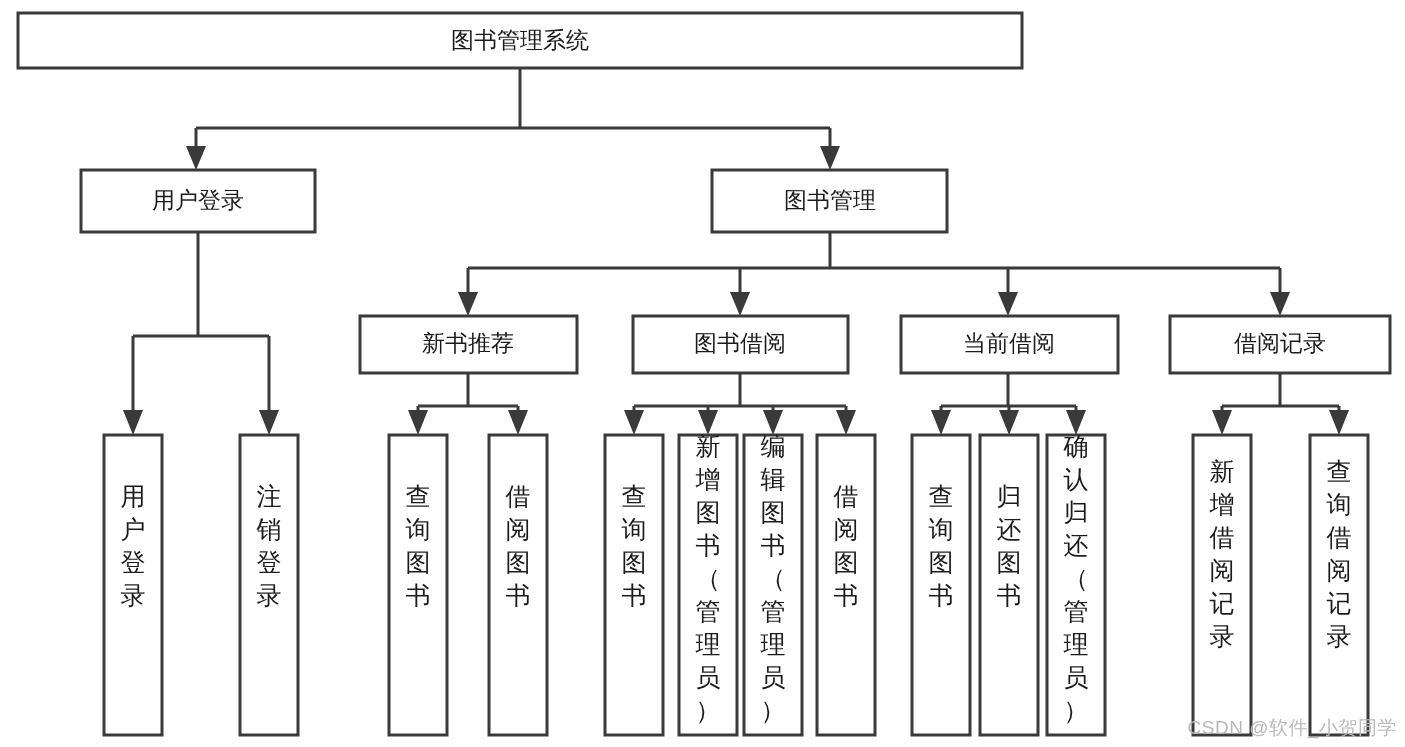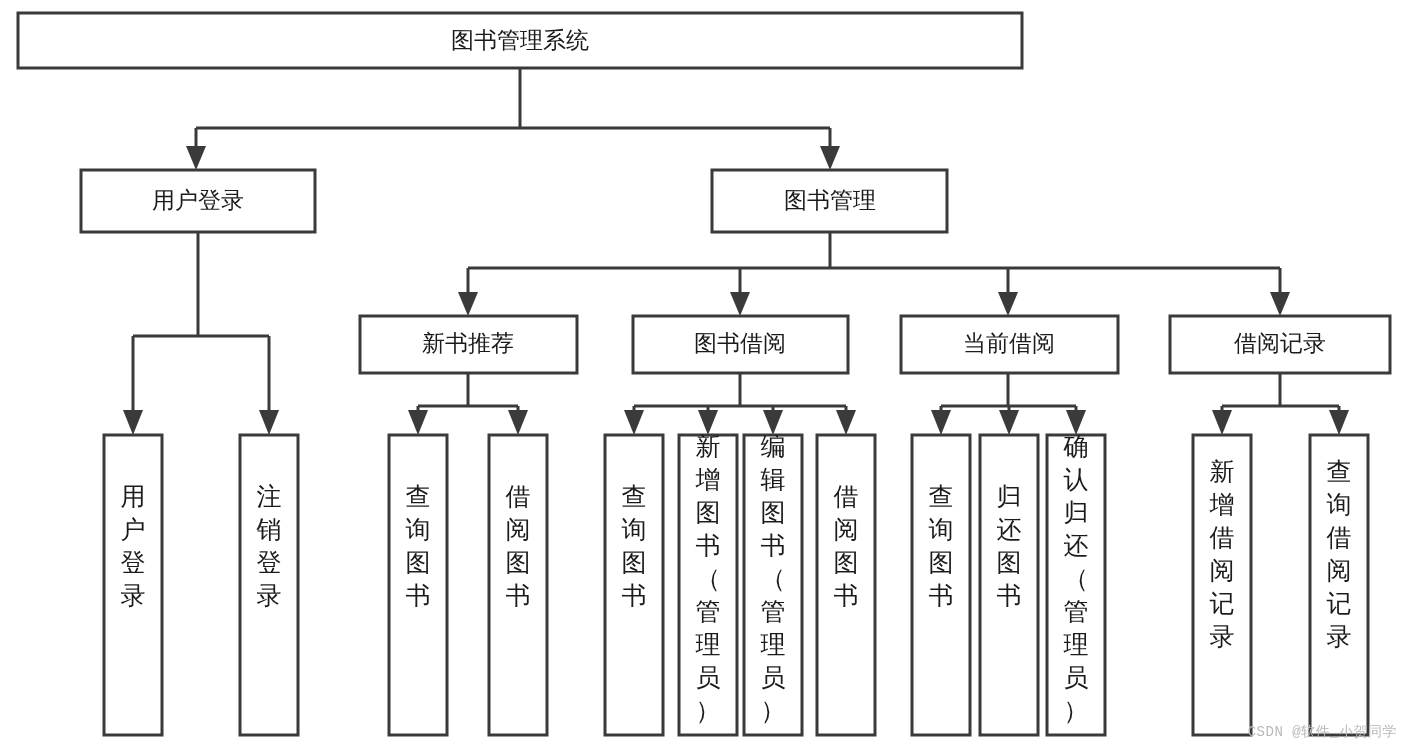--- a/index.html
+++ b/index.html
@@ -51,22 +51,22 @@
   .node-label-v {
     font-family: "Liberation Sans", "DejaVu Sans", sans-serif;
     font-size: 25px;
     fill: #1b1b1b;
     text-anchor: middle;
   }
   .watermark {
     position: absolute;
     right: 8px;
     bottom: 6px;
-    font-family: Liberation Mono, monospace;
-    font-size: 14px;
+    font-family: Liberation Sans, sans-serif;
+    font-size: 19px;
     color: #b9b9b9;
     letter-spacing: 0.5px;
     white-space: nowrap;
     user-select: none;
   }
 </style>
 </head>
 <body>
 
 <div id="diagram-root">

